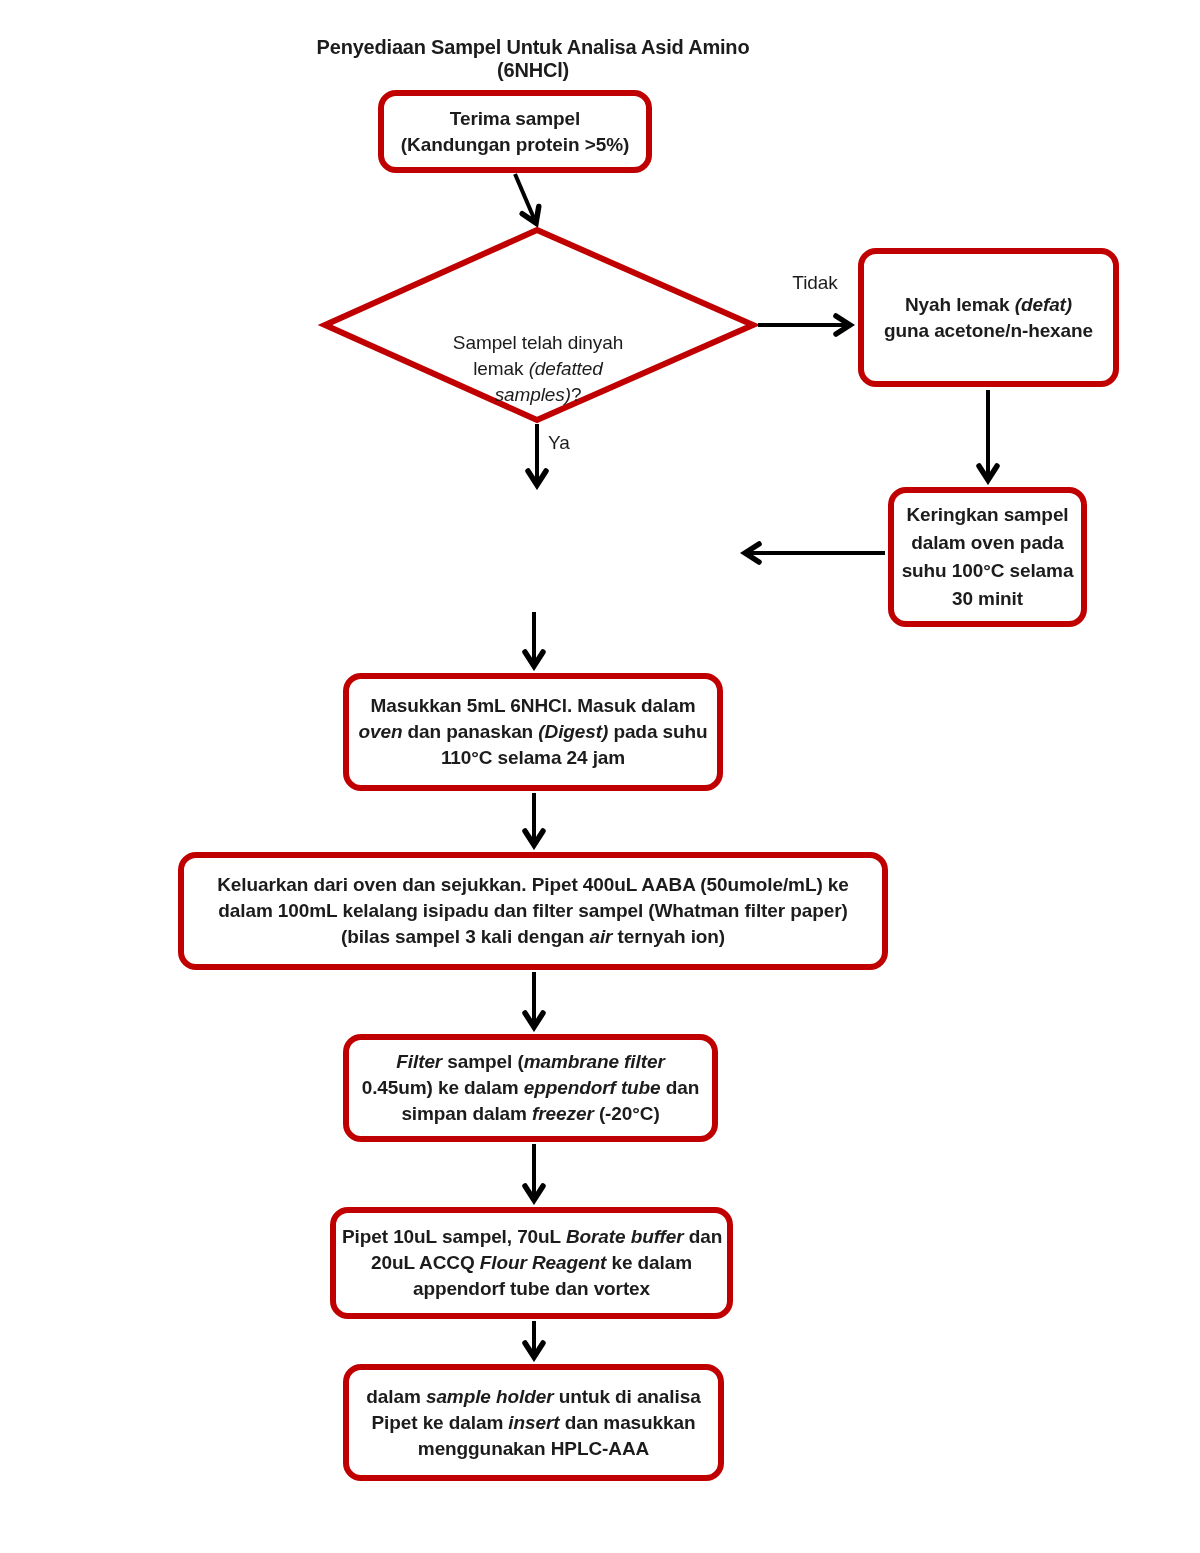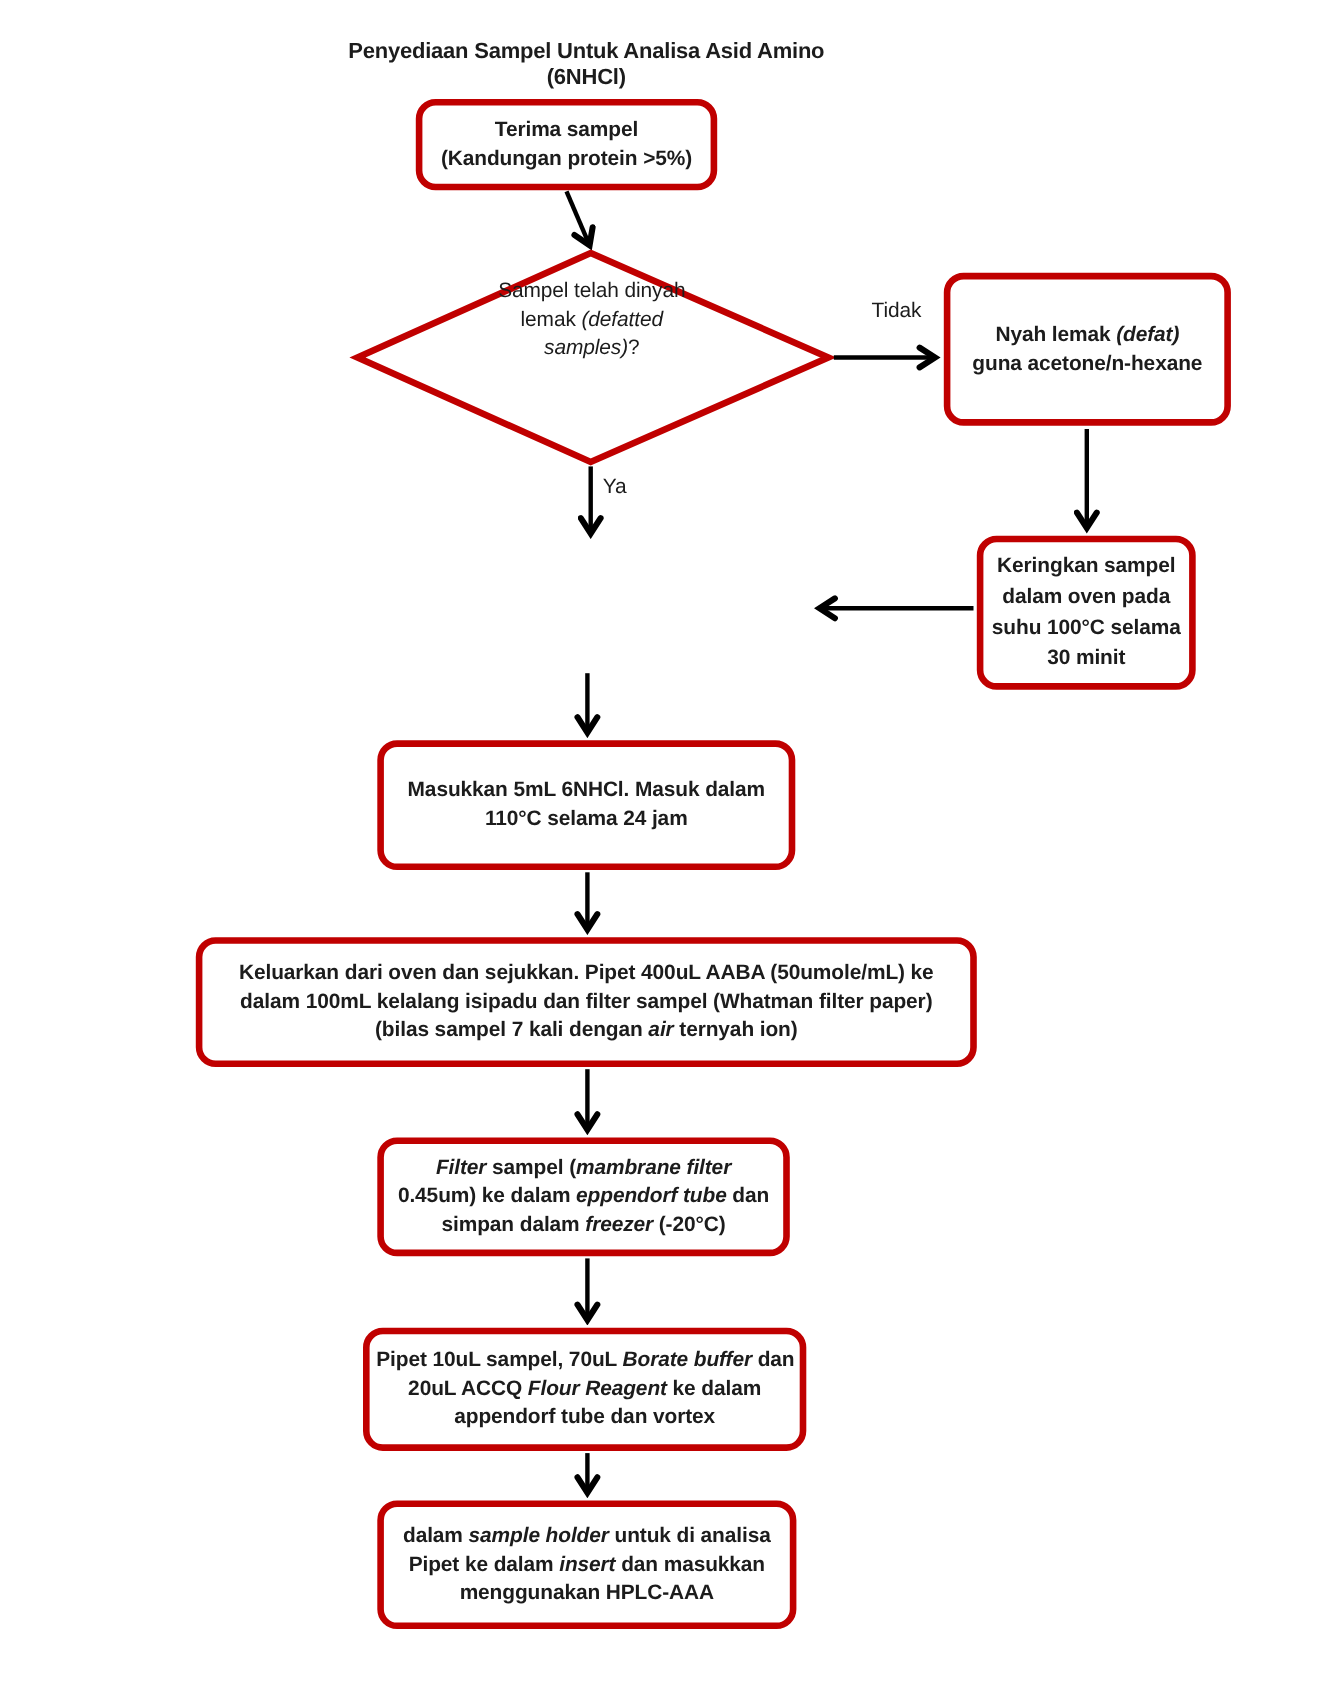--- a/index.html
+++ b/index.html
@@ -26,21 +26,21 @@
   .node{
     position:absolute;z-index:1;box-sizing:border-box;
     border:6px solid var(--shape-border);border-radius:18px;background:var(--bg);
     display:flex;flex-direction:column;justify-content:center;
     text-align:center;font-size:19px;line-height:26px;letter-spacing:-0.1px;
     padding:20px 6px;
     font-weight:bold;
   }
   .node-line{white-space:nowrap;}
   .freefloat{
-    position:absolute;z-index:2;display:flex;flex-direction:column;justify-content:flex-start;
+    position:absolute;z-index:2;display:flex;flex-direction:column;justify-content:flex-end;
     text-align:center;font-size:19px;line-height:26px;letter-spacing:-0.1px;
   }
   .edge-label{position:absolute;z-index:2;font-size:19px;letter-spacing:-0.1px;}
   #n-terima   {left:378px;top:90px;  width:274px;height:83px;}
   #n-nyah     {left:858px;top:248px; width:261px;height:139px;}
   #n-keringkan{left:888px;top:487px; width:199px;height:140px;line-height:28px;}
   #n-timbang  {left:348px;top:492px; width:388px;height:118px;}
   #n-masukkan {left:343px;top:673px; width:380px;height:118px;text-align:center;}
   #n-keluarkan{left:178px;top:852px; width:710px;height:118px;}
   #n-filter   {left:343px;top:1034px;width:375px;height:108px;}
@@ -101,27 +101,28 @@
   <div class="node" id="n-keringkan">
       <div class="node-line"><span>Keringkan sampel</span></div>
       <div class="node-line"><span>dalam oven pada</span></div>
       <div class="node-line"><span>suhu 100°C selama</span></div>
       <div class="node-line"><span>30 minit</span></div>
     </div>
 
 
   <div class="node" id="n-masukkan">
       <div class="node-line"><span>Masukkan 5mL 6NHCl. Masuk dalam</span></div>
+      <div class="node-line"><i>oven</i><span> dan panaskan </span><i>(Digest)</i><span> pada suhu</span></div>
       <div class="node-line"><span>110°C selama 24 jam</span></div>
     </div>
 
   <div class="node" id="n-keluarkan">
       <div class="node-line"><span>Keluarkan dari oven dan sejukkan. Pipet 400uL AABA (50umole/mL) ke</span></div>
       <div class="node-line"><span>dalam 100mL kelalang isipadu dan filter sampel (Whatman filter paper)</span></div>
-      <div class="node-line"><span>(bilas sampel 7 kali dengan </span><i>air</i><span> ternyah ion)</span></div>
+      <div class="node-line"><span>(bilas sampel 3 kali dengan </span><i>air</i><span> ternyah ion)</span></div>
     </div>
 
   <div class="node" id="n-filter">
       <div class="node-line"><i>Filter</i><span> sampel (</span><i>mambrane filter</i></div>
       <div class="node-line"><span>0.45um) ke dalam </span><i>eppendorf tube</i><span> dan</span></div>
       <div class="node-line"><span>simpan dalam </span><i>freezer</i><span> (-20°C)</span></div>
     </div>
 
   <div class="node" id="n-pipet10">
       <div class="node-line"><span>Pipet 10uL sampel, 70uL </span><i>Borate buffer</i><span> dan</span></div>

